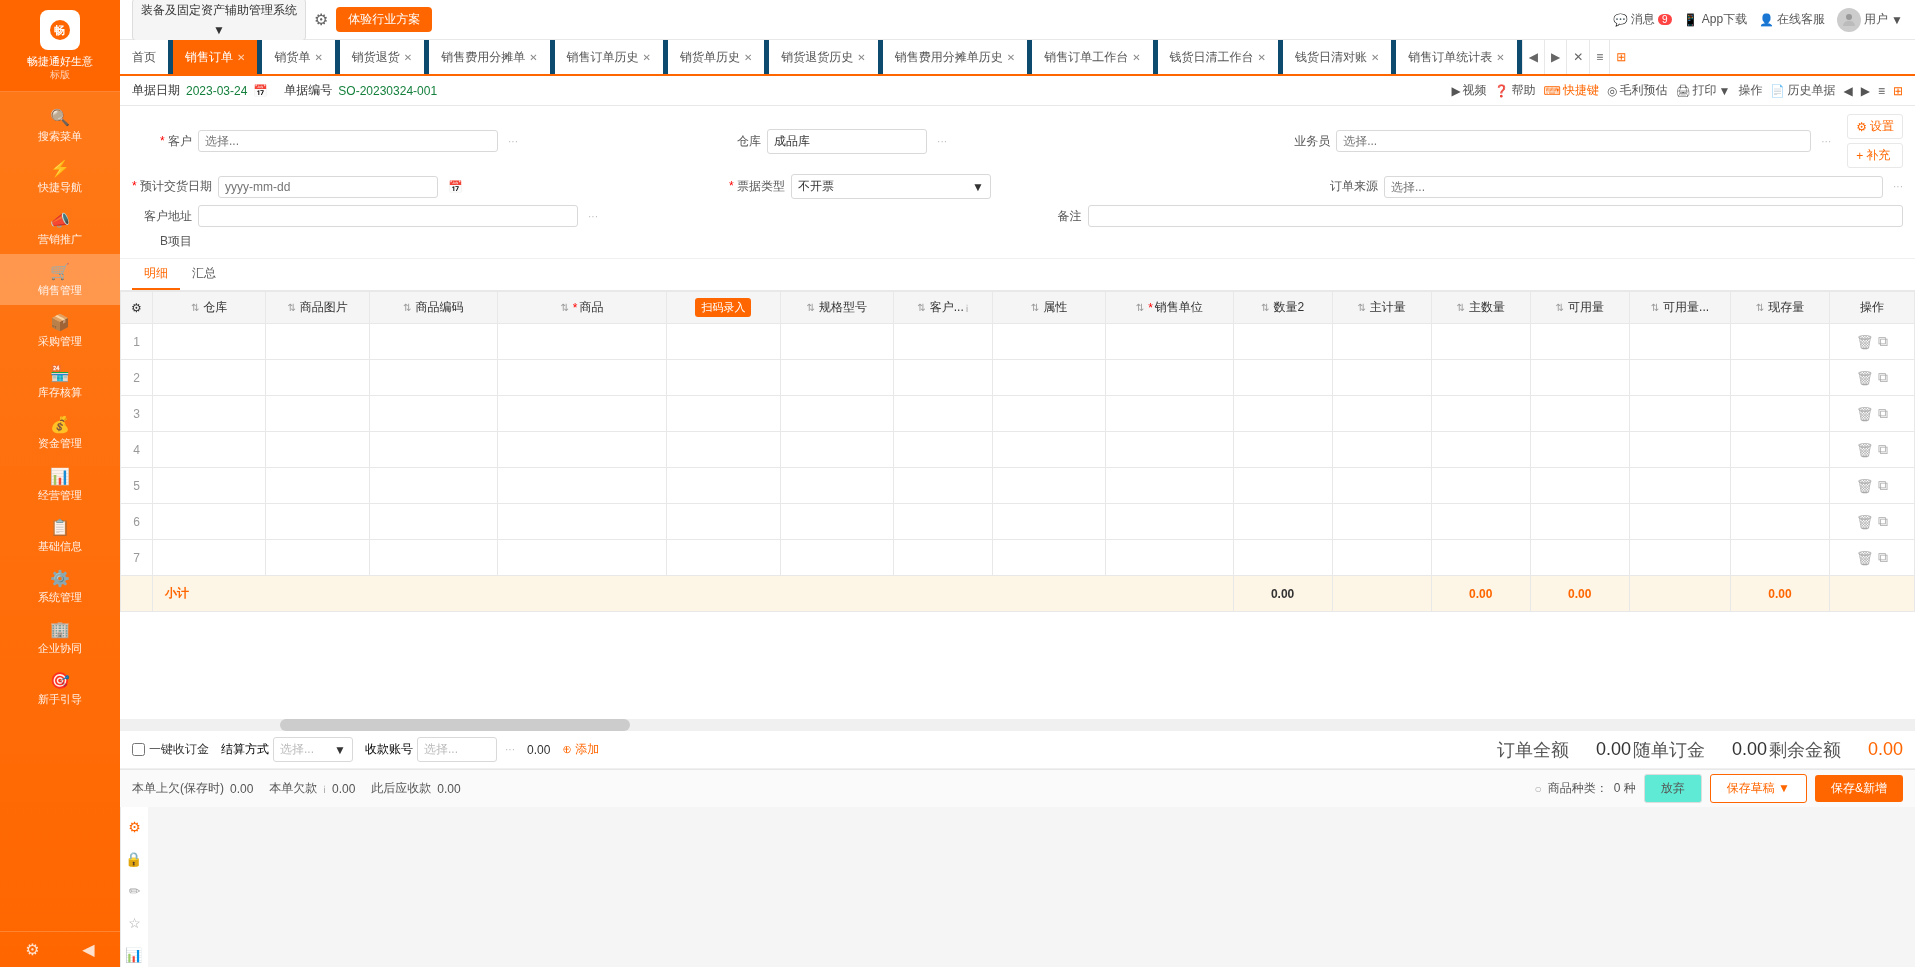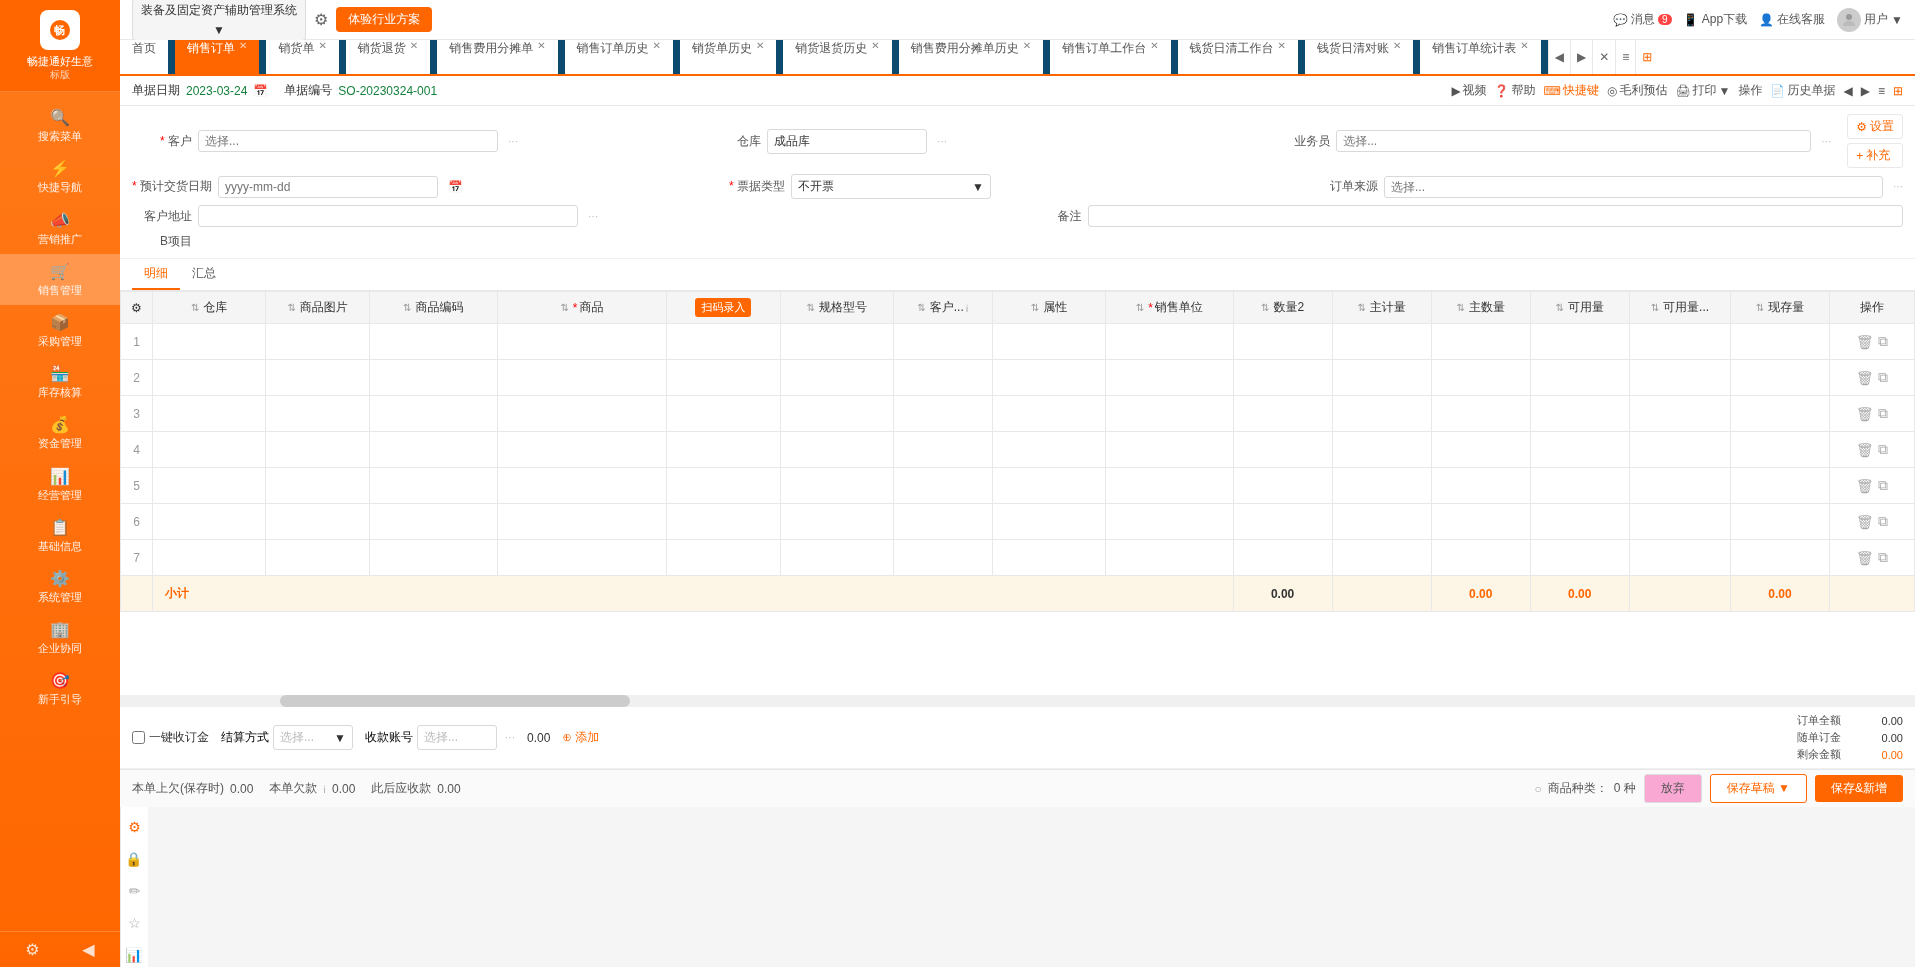--- a/index.html
+++ b/index.html
@@ -139,26 +139,26 @@
       display: flex;
       align-items: stretch;
       border-bottom: 2px solid #ff6600;
       overflow-x: auto;
       scrollbar-width: none;
       flex-shrink: 0;
     }
     .tab-bar::-webkit-scrollbar { display: none; }
     .tab-item {
       display: flex;
-      align-items: flex-start;
+      align-items: center;
       padding: 0 12px;
       font-size: 12px;
       color: #555;
       cursor: pointer;
-      border-right: 7px solid #0c4a6e;
+      border-right: 5px solid #0c4a6e;
       white-space: nowrap;
       gap: 4px;
       flex-shrink: 0;
     }
     .tab-item.active {
       background: #ff6600;
       color: #fff;
     }
     .tab-item .tab-close { font-size: 10px; color: inherit; opacity: 0.7; }
     .tab-nav-btn {
@@ -356,21 +356,21 @@
       align-items: center;
       gap: 8px;
     }
     .bottom-btn {
       padding: 5px 16px;
       border-radius: 3px;
       font-size: 12px;
       cursor: pointer;
       border: 1px solid #ddd;
     }
-    .bottom-btn.discard { background: #f9a8d4; color: #555; }
+    .bottom-btn.discard { background: #5eead4; color: #555; }
     .bottom-btn.save-draft { background: #fff; color: #ff6600; border-color: #ff6600; }
     .bottom-btn.save-new { background: #ff6600; color: #fff; border: none; }
 
     
     .payment-row {
       display: flex;
       align-items: center;
       padding: 6px 12px;
       gap: 12px;
       border-bottom: 1px solid #f0f0f0;
@@ -1054,21 +1054,21 @@
         </div>
         <span class="dots-icon">···</span>
       </div>
       <span style="color:#333;font-size:12px;">0.00</span>
       <span class="add-btn">
         <span>⊕</span>
         <span>添加</span>
       </span>
       <div style="flex:1;"></div>
 
-      <div style="display:flex;flex-direction:column;gap:2px;font-size:11px;">
+      <div style="display:flex;flex-direction:row;gap:2px;font-size:18px;">
         <div class="order-summary-row">
           <span class="order-summary-label">订单全额</span>
           <span class="order-summary-value">0.00</span>
         </div>
         <div class="order-summary-row">
           <span class="order-summary-label">随单订金</span>
           <span class="order-summary-value">0.00</span>
         </div>
         <div class="order-summary-row">
           <span class="order-summary-label">剩余金额</span>

